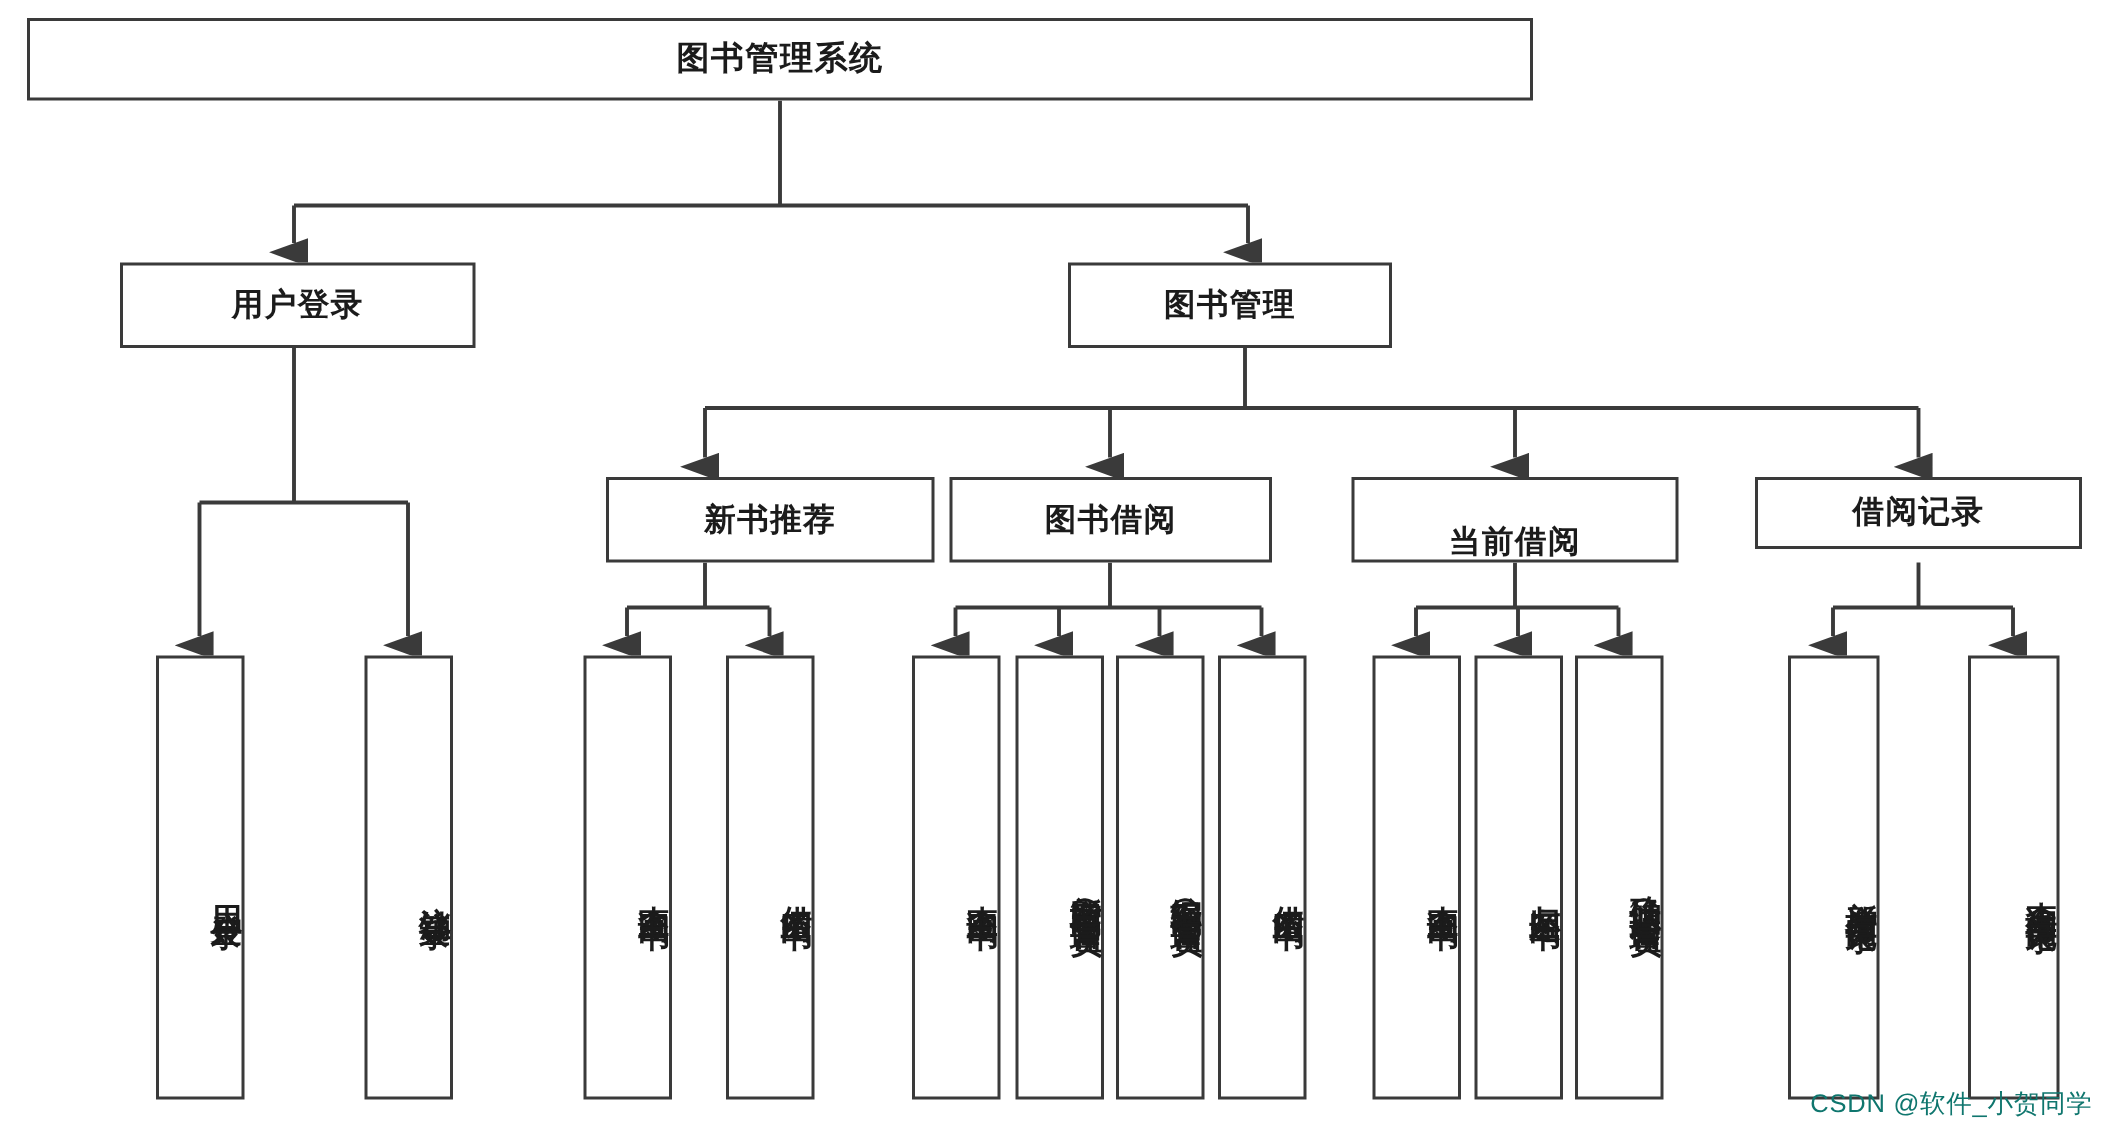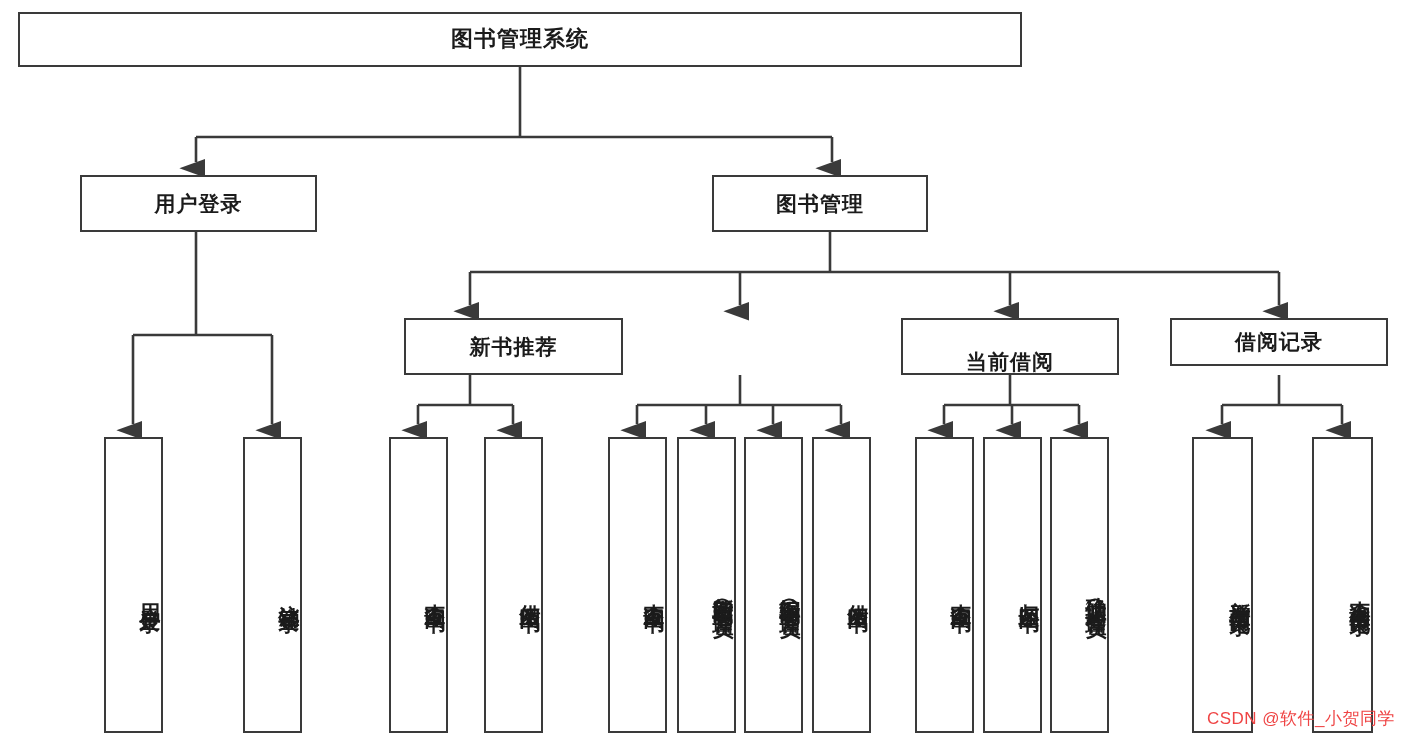--- a/index.html
+++ b/index.html
@@ -59,23 +59,23 @@
   }
   .leaf-text {
     writing-mode: vertical-rl;
     text-orientation: upright;
     display: block;
     white-space: nowrap;
   }
   .watermark {
     position: absolute;
     right: 10px;
-    bottom: 17px;
+    bottom: 0;
     font-size: 17px;
-    color: #ef4444;
+    color: #0f766e;
     letter-spacing: 0.5px;
     z-index: 5;
     white-space: nowrap;
   }
 </style>
 </head>
 <body>
 
 <div id="canvas">
 
@@ -136,20 +136,23 @@
   <div class="node horiz" style="left:80px; top:175px; width:237px; height:57px;">
     <span>用户登录</span>
   </div>
   <div class="node horiz" style="left:712px; top:175px; width:216px; height:57px;">
     <span>图书管理</span>
   </div>
 
   <div class="node horiz" style="left:380px; top:318px; width:219px; height:57px;margin-left:24px;">
     <span>新书推荐</span>
   </div>
+  <div class="node horiz" style="left:633px; top:318px; width:215px; height:57px;">
+    <span>图书借阅</span>
+  </div>
   <div class="node horiz" style="left:901px; top:318px; width:218px; height:57px;align-items:flex-end;">
     <span>当前借阅</span>
   </div>
   <div class="node horiz" style="left:1170px; top:318px; width:218px; height:48px;">
     <span>借阅记录</span>
   </div>
 
   <div class="node leaf" style="left:104px; top:437px; width:59px; height:296px;">
     <span class="leaf-text">用户登录</span>
   </div>

